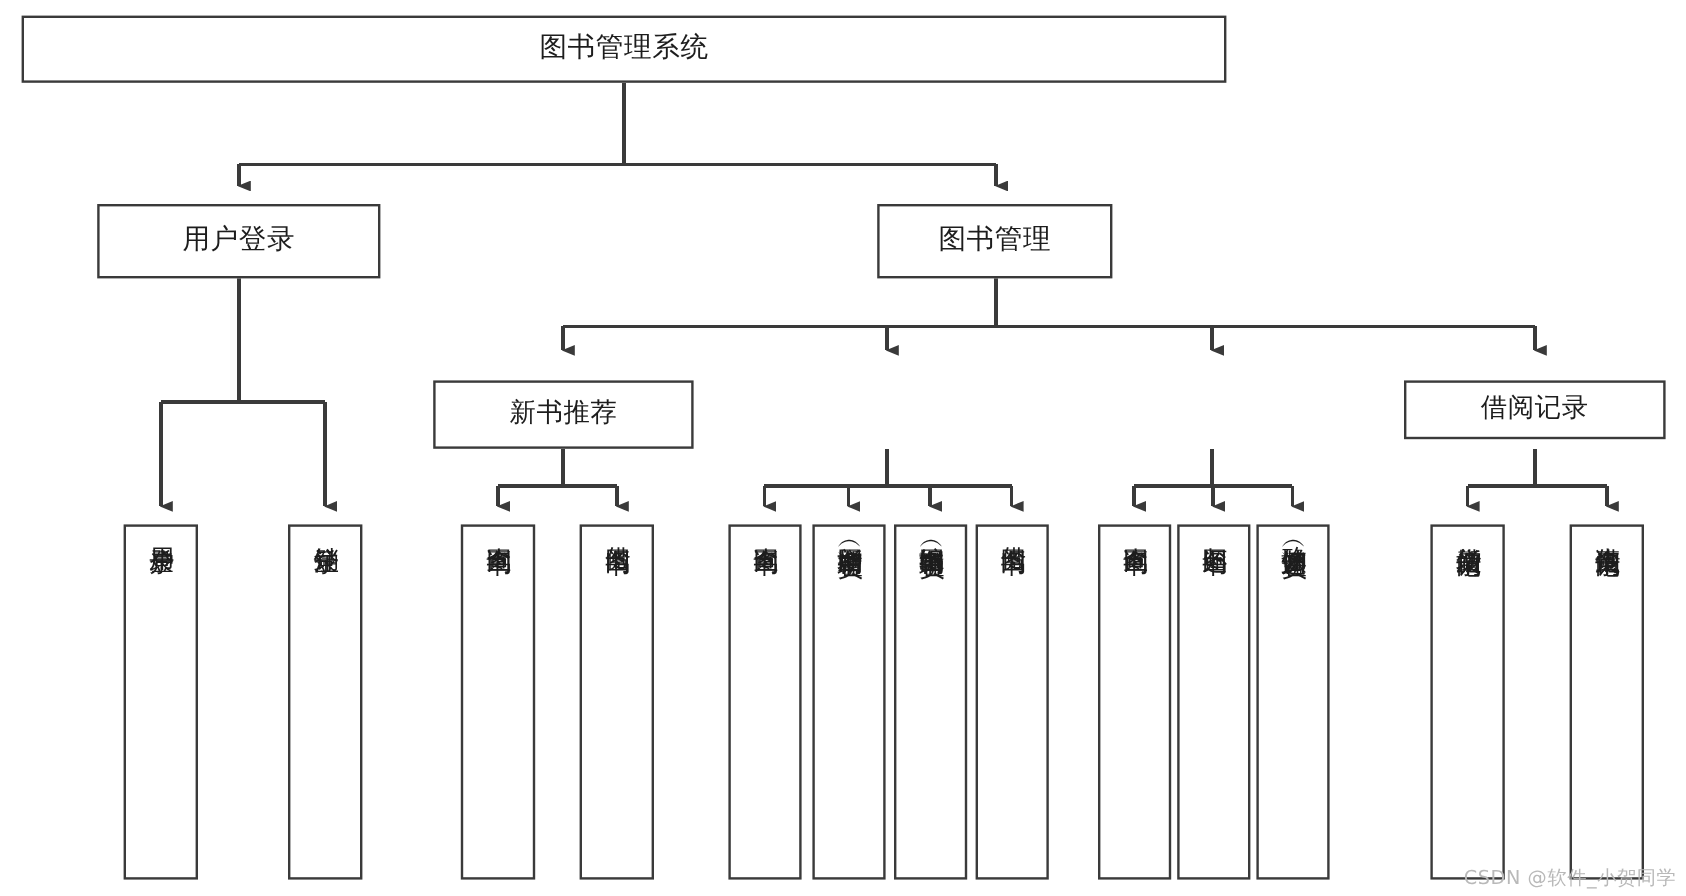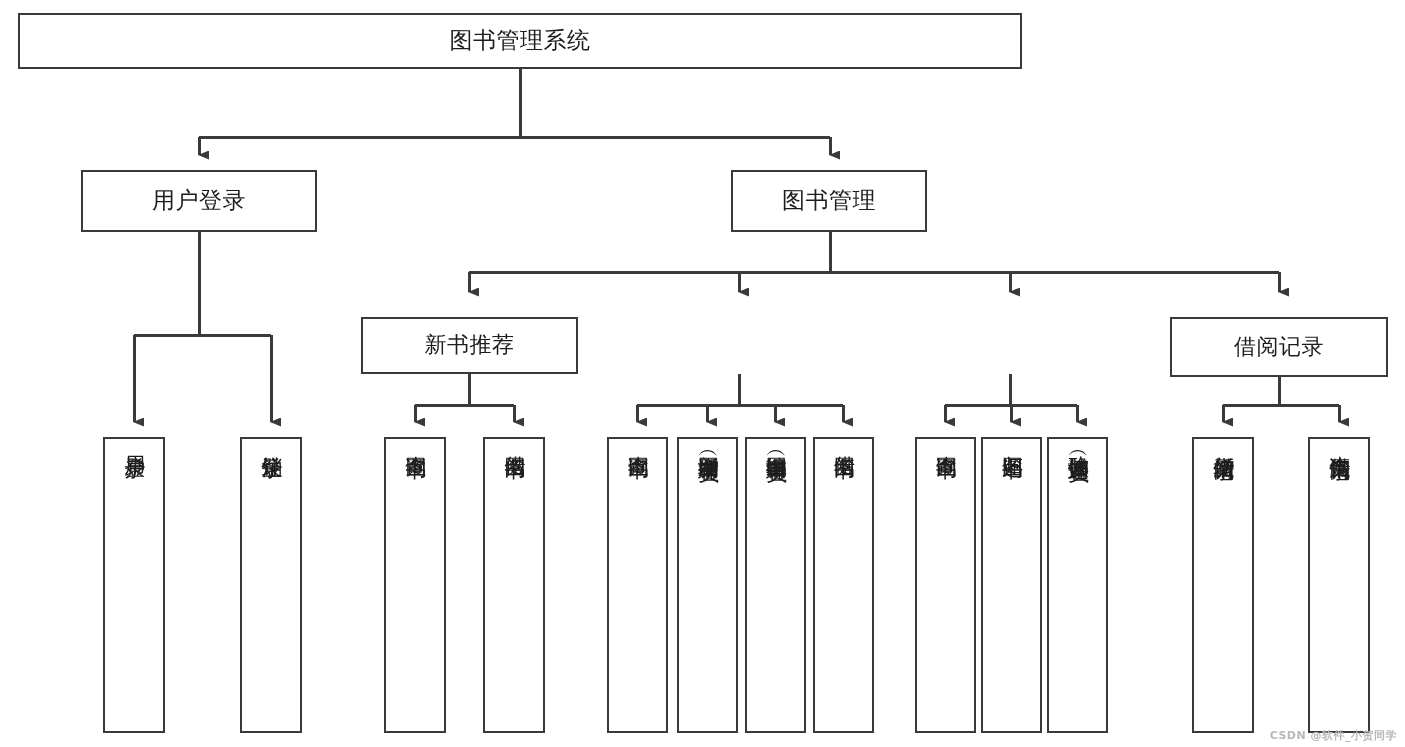--- a/index.html
+++ b/index.html
@@ -59,27 +59,26 @@
     align-items: flex-start;
     padding-top: 0;
   }
   .node.leaf .node-label-v {
     margin: 0 auto;
   }
   #watermark {
     position: absolute;
     right: 8px;
     bottom: 4px;
-    font-size: 11px;
+    font-size: 16px;
     color: #b9b9b9;
     letter-spacing: 0.5px;
     white-space: nowrap;
     z-index: 5;
     font-family: "DejaVu Sans", "Liberation Sans", sans-serif;
-    font-weight: bold;
   }
 </style>
 </head>
 <body>
 
 <div id="diagram-root">
 
   <svg id="edges-layer" viewBox="0 0 1405 747" xmlns="http://www.w3.org/2000/svg">
     <defs>
       <marker id="arrowhead" markerWidth="9" markerHeight="11" refX="4.5" refY="10" orient="auto" markerUnits="userSpaceOnUse">
@@ -137,21 +136,21 @@
   <div class="node lvl2" style="left:81px; top:170px; width:236px; height:62px;">
     <span class="node-label-h">用户登录</span>
   </div>
   <div class="node lvl2" style="left:700px; top:170px; width:196px; height:62px;margin-left:31px;">
     <span class="node-label-h">图书管理</span>
   </div>
 
   <div class="node lvl3" style="left:361px; top:317px; width:217px; height:57px;">
     <span class="node-label-h">新书推荐</span>
   </div>
-  <div class="node lvl3" style="left:1170px; top:317px; width:218px; height:60px;">
+  <div class="node lvl3" style="left:1170px; top:317px; width:218px; height:49px;">
     <span class="node-label-h">借阅记录</span>
   </div>
 
   <div class="node leaf" style="left:103px; top:437px; width:62px; height:296px;">
     <span class="node-label-v">用户登录</span>
   </div>
   <div class="node leaf" style="left:240px; top:437px; width:62px; height:296px;">
     <span class="node-label-v">注销登录</span>
   </div>
 

